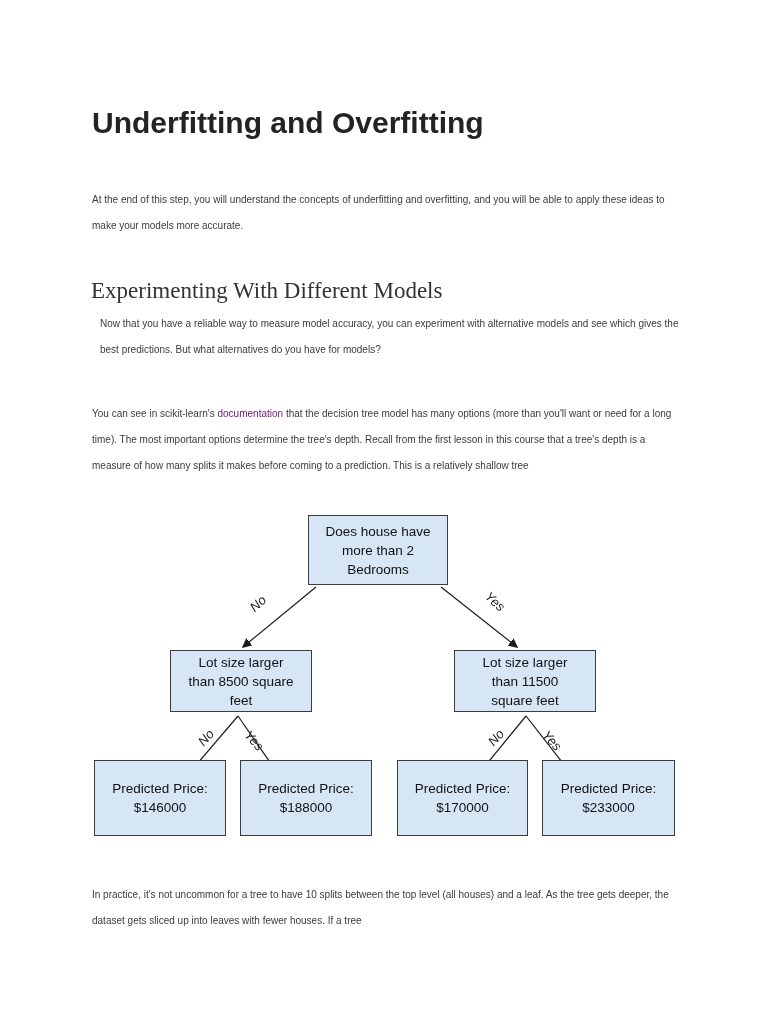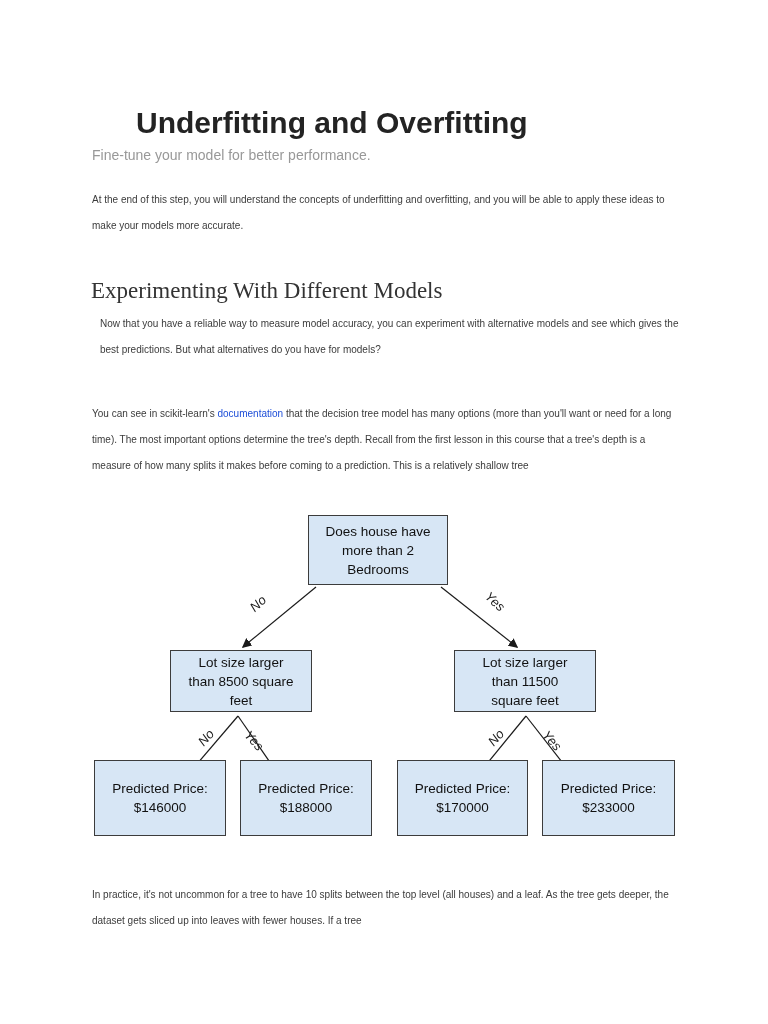--- a/index.html
+++ b/index.html
@@ -8,39 +8,39 @@
     background: #ffffff;
     font-family: "Liberation Sans", sans-serif;
     color: #3b3b3b;
     position: relative;
     overflow: hidden;
   }
   .page { position: absolute; inset: 0; }
 
   .title {
     position: absolute; left: 92px; top: 86px; width: 600px;
-    font-size: 30px; font-weight: 700; color: #232323; letter-spacing: 0; margin-left: 44px;
+    font-size: 30px; font-weight: 700; color: #232323; letter-spacing: 0;
   }
   .subtitle {
     position: absolute; left: 92px; top: 147px; width: 584px;
     font-size: 14px; color: #989898;
   }
   .para {
     position: absolute; left: 92px; width: 586px;
     font-size: 10px; line-height: 26px; color: #3b3b3b;
   }
   .para-intro   { top: 177px; }
   .h2 {
     position: absolute; left: 91px; top: 259px; width: 600px;
     font-size: 23px; font-weight: 400; color: #333333; font-family: Liberation Serif, serif;
   }
   .para-experiment { top: 301px; margin-left: 8px; }
   .para-docs       { top: 391px; }
   .para-closing    { top: 872px; }
-  .doc-link { color: #1d4ed8; text-decoration: none; cursor: pointer; }
+  .doc-link { color: #701a75; text-decoration: none; cursor: pointer; }
 
   
   .diagram { position: absolute; left: 0; top: 510px; width: 768px; height: 345px; }
   .edges { position: absolute; left: 0; top: 0; width: 768px; height: 345px; }
   .node {
     position: absolute;
     background: #d7e6f5;
     border: 1.5px solid #3c3c3c;
     box-sizing: border-box;
     display: flex; align-items: center; justify-content: center;
@@ -69,21 +69,20 @@
   .el-midr-no   { left: 478px; top: 220px; transform: rotate(-48deg); }
   .el-midr-yes  { left: 534px; top: 223px; transform: rotate(48deg); }
 </style>
 </head>
 <body>
 
 <div class="page">
 
   <h1 class="title">Underfitting and Overfitting</h1>
 
-  <div class="subtitle">Fine-tune your model for better performance.</div>
 
   <p class="para para-intro">At the end of this step, you will understand the concepts of underfitting and overfitting, and you will be able to apply these ideas to make your models more accurate.</p>
 
   <h2 class="h2">Experimenting With Different Models</h2>
 
   <p class="para para-experiment">Now that you have a reliable way to measure model accuracy, you can experiment with alternative models and see which gives the best predictions. But what alternatives do you have for models?</p>
 
   <p class="para para-docs"><span>You can see in scikit-learn's </span><a class="doc-link">documentation</a><span> that the decision tree model has many options (more than you'll want or need for a long time). The most important options determine the tree's depth. Recall from the first lesson in this course that a tree's depth is a measure of how many splits it makes before coming to a prediction. This is a relatively shallow tree</span></p>
 
   <div class="diagram">

